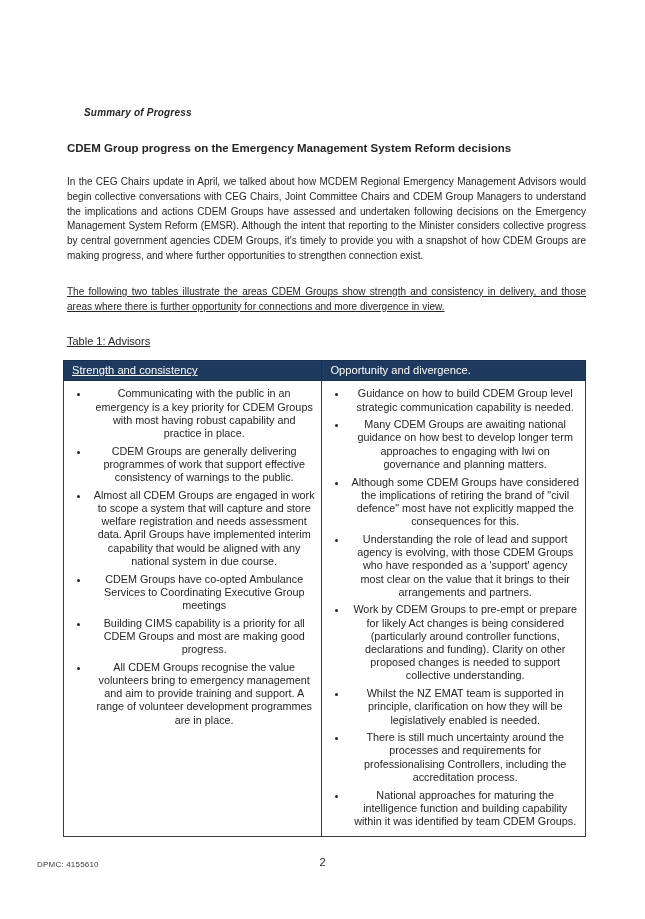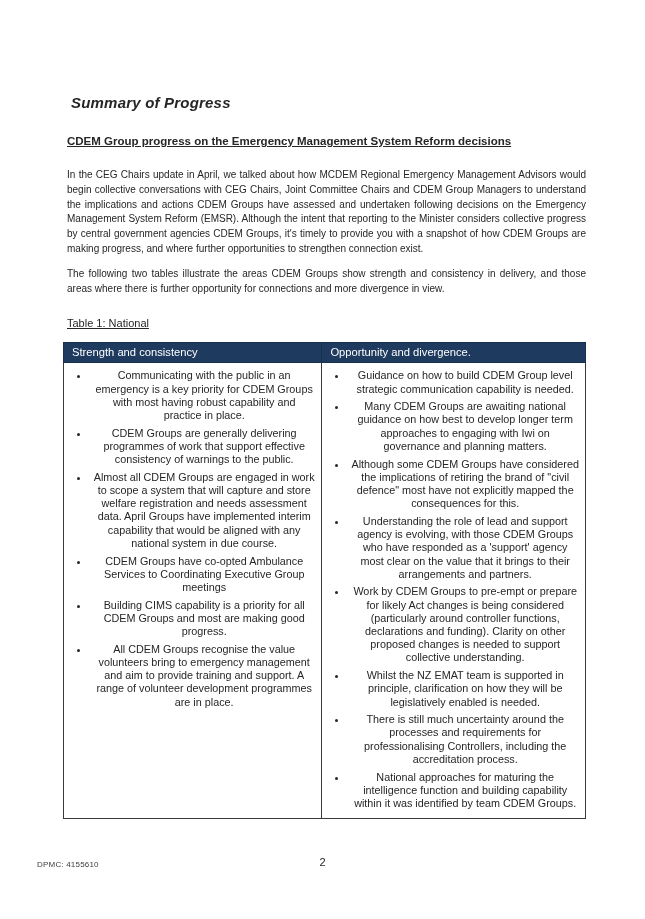--- a/index.html
+++ b/index.html
@@ -10,40 +10,39 @@
     font-family:"Liberation Sans","DejaVu Sans",sans-serif;
     color:#262626;
     overflow:hidden;
   }
   .content{
     position:absolute;
     left:67px;top:90px;
     width:519px;
   }
   .doc-title{
-    font-size:15px;
+    font-size:10px;
     font-weight:bold;
     font-style:italic;
-    margin:4px;
+    margin:17px;
     letter-spacing:0.2px;
   }
   .doc-heading{
     font-size:11.5px;
     font-weight:bold;
     margin:23px 0 13px 0;
     line-height:14px;
-    text-decoration:underline;
   }
   .para{
     font-size:10px;
     line-height:14.8px;
     text-align:justify;
     margin:20px 0 0 0;
   }
-  .para.second{ margin-top:10px; }
+  .para.second{ margin-top:21px;text-decoration:underline; }
   .table-caption{
     font-size:11px;
     text-decoration:underline;
     margin:21px 0 0 0;
   }
   table.summary{
     border-collapse:collapse;
     margin-top:13px;
     width:523px;
     margin-left:-4px;
@@ -99,30 +98,30 @@
   <div class="content">
 
     <p class="doc-title">Summary of Progress</p>
 
     <p class="doc-heading">CDEM Group progress on the Emergency Management System Reform decisions</p>
 
     <p class="para">In the CEG Chairs update in April, we talked about how MCDEM Regional Emergency Management Advisors would begin collective conversations with CEG Chairs, Joint Committee Chairs and CDEM Group Managers to understand the implications and actions CDEM Groups have assessed and undertaken following decisions on the Emergency Management System Reform (EMSR).  Although the intent that reporting to the Minister considers collective progress by central government agencies CDEM Groups, it's timely to provide you with a snapshot of how CDEM Groups are making progress, and where further opportunities to strengthen connection exist.</p>
 
     <p class="para second">The following two tables illustrate the areas CDEM Groups show strength and consistency in delivery, and those areas where there is further opportunity for connections and more divergence in view.</p>
 
-    <p class="table-caption">Table 1: National</p>
+    <p class="table-caption">Table 1: Advisors</p>
 
     <table class="summary">
       <colgroup>
         <col style="width:49.5%">
         <col style="width:50.5%">
       </colgroup>
       <thead>
         <tr>
-          <th class="th-strength" style="background: rgb(30, 58, 95); color: rgb(255, 255, 255);">Strength and consistency</th>
+          <th class="th-strength" style="background: rgb(30, 58, 95); color: rgb(255, 255, 255); text-decoration: underline;">Strength and consistency</th>
           <th class="th-opportunity" style="background: rgb(30, 58, 95); color: rgb(255, 255, 255);">Opportunity and divergence.</th>
         </tr>
       </thead>
       <tbody>
         <tr>
           <td>
             <ul class="bullets">
                 <li>Communicating with the public in an emergency is a key priority for CDEM Groups with most having robust capability and practice in place.</li>
                 <li>CDEM Groups are generally delivering programmes of work that support effective consistency of warnings to the public.</li>
                 <li>Almost all CDEM Groups are engaged in work to scope a system that will capture and store welfare registration and needs assessment data.  April Groups have implemented interim capability that would be aligned with any national system in due course.</li>

